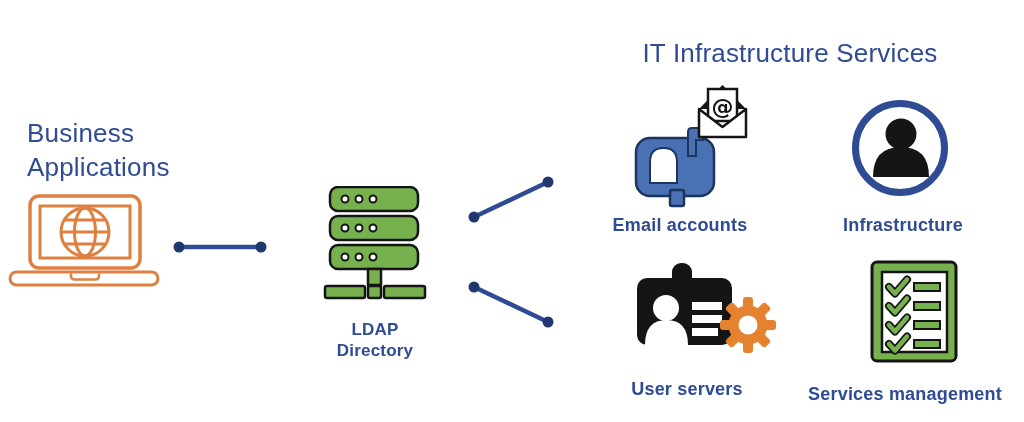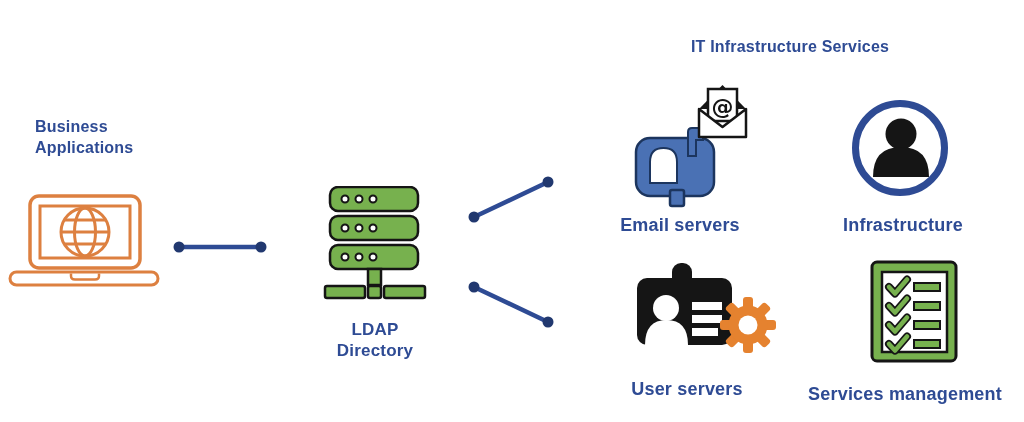--- a/index.html
+++ b/index.html
@@ -13,21 +13,21 @@
     --mailbox_outline:#1c355e;
     --icon_black:#151515;
   }
   *{margin:0;padding:0;box-sizing:border-box;}
   body{background:#ffffff;font-family:"Liberation Sans",sans-serif;}
   .canvas{
     position:relative;width:1024px;height:422px;background:#ffffff;overflow:hidden;
   }
   .abs{position:absolute;}
   .heading{
-    color:var(--text_blue);font-weight:700;font-size:16px;line-height:1.32;
+    color:var(--text_blue);font-weight:400;font-size:26px;line-height:1.32;
     letter-spacing:.2px;
   }
   .icon-label{
     color:var(--text_blue);font-weight:700;font-size:18px;text-align:center;
     letter-spacing:.2px;
   }
   .center-label{
     color:var(--text_blue);font-weight:700;font-size:17px;line-height:1.25;
     text-align:center;letter-spacing:.2px;
   }
@@ -62,21 +62,21 @@
       <circle cx="474" cy="217" r="5.5" class="f-dot"></circle>
       <circle cx="548" cy="182" r="5.5" class="f-dot"></circle>
     </g>
     <g>
       <line x1="474" y1="287" x2="548" y2="322" class="st-blue" stroke-width="4.5" stroke-linecap="round"></line>
       <circle cx="474" cy="287" r="5.5" class="f-dot"></circle>
       <circle cx="548" cy="322" r="5.5" class="f-dot"></circle>
     </g>
   </svg>
 
-  <div class="abs heading" style="left:35px;top:116px;width:162px;">Business Applications</div>
+  <div class="abs heading" style="left:27px;top:116px;width:162px;">Business Applications</div>
 
   <svg class="abs" style="left:8px;top:192px;" width="160" height="100" viewBox="0 0 160 100">
 
     <rect x="22" y="4" width="110" height="72" rx="9" class="f-white st-orange" stroke-width="3.5"></rect>
     <rect x="32" y="14" width="90" height="52" class="f-white st-orange" stroke-width="3"></rect>
 
     <g class="f-none st-orange" stroke-width="3">
       <circle cx="77" cy="40" r="24"></circle>
       <ellipse cx="77" cy="40" rx="10.5" ry="24"></ellipse>
       <line x1="53" y1="40" x2="101" y2="40"></line>
@@ -124,21 +124,21 @@
       <path d="M66,74 V50 q0,-4 4,-4 h11 v12 h-7 v16 z" class="f-mblue st-navy" stroke-width="2"></path>
     </g>
 
     <g>
       <polygon points="77,27 100.5,3 124,27" class="f-black"></polygon>
       <rect x="86" y="7" width="29" height="32" class="f-white st-black" stroke-width="2.5"></rect>
       <text x="100.5" y="32" text-anchor="middle" font-size="22" font-weight="700" font-family="'DejaVu Sans',sans-serif" class="f-black">@</text>
       <polygon points="77,27 100.5,45 124,27 124,55 77,55" class="f-white st-black" stroke-width="2.5" stroke-linejoin="round"></polygon>
     </g>
   </svg>
-  <div class="abs icon-label" style="left:600px;top:215px;width:160px;">Email servers</div>
+  <div class="abs icon-label" style="left:600px;top:215px;width:160px;">Email accounts</div>
 
   <svg class="abs" style="left:850px;top:98px;" width="100" height="104" viewBox="0 0 100 104">
     <circle cx="50" cy="50" r="44.5" class="f-white st-ring" stroke-width="7"></circle>
     <g class="f-black">
       <circle cx="51" cy="36" r="15.5"></circle>
       <path d="M23,79 Q23,49 51,49 Q79,49 79,79 Z"></path>
     </g>
   </svg>
   <div class="abs icon-label" style="left:823px;top:215px;width:160px;">Infrastructure</div>
 

